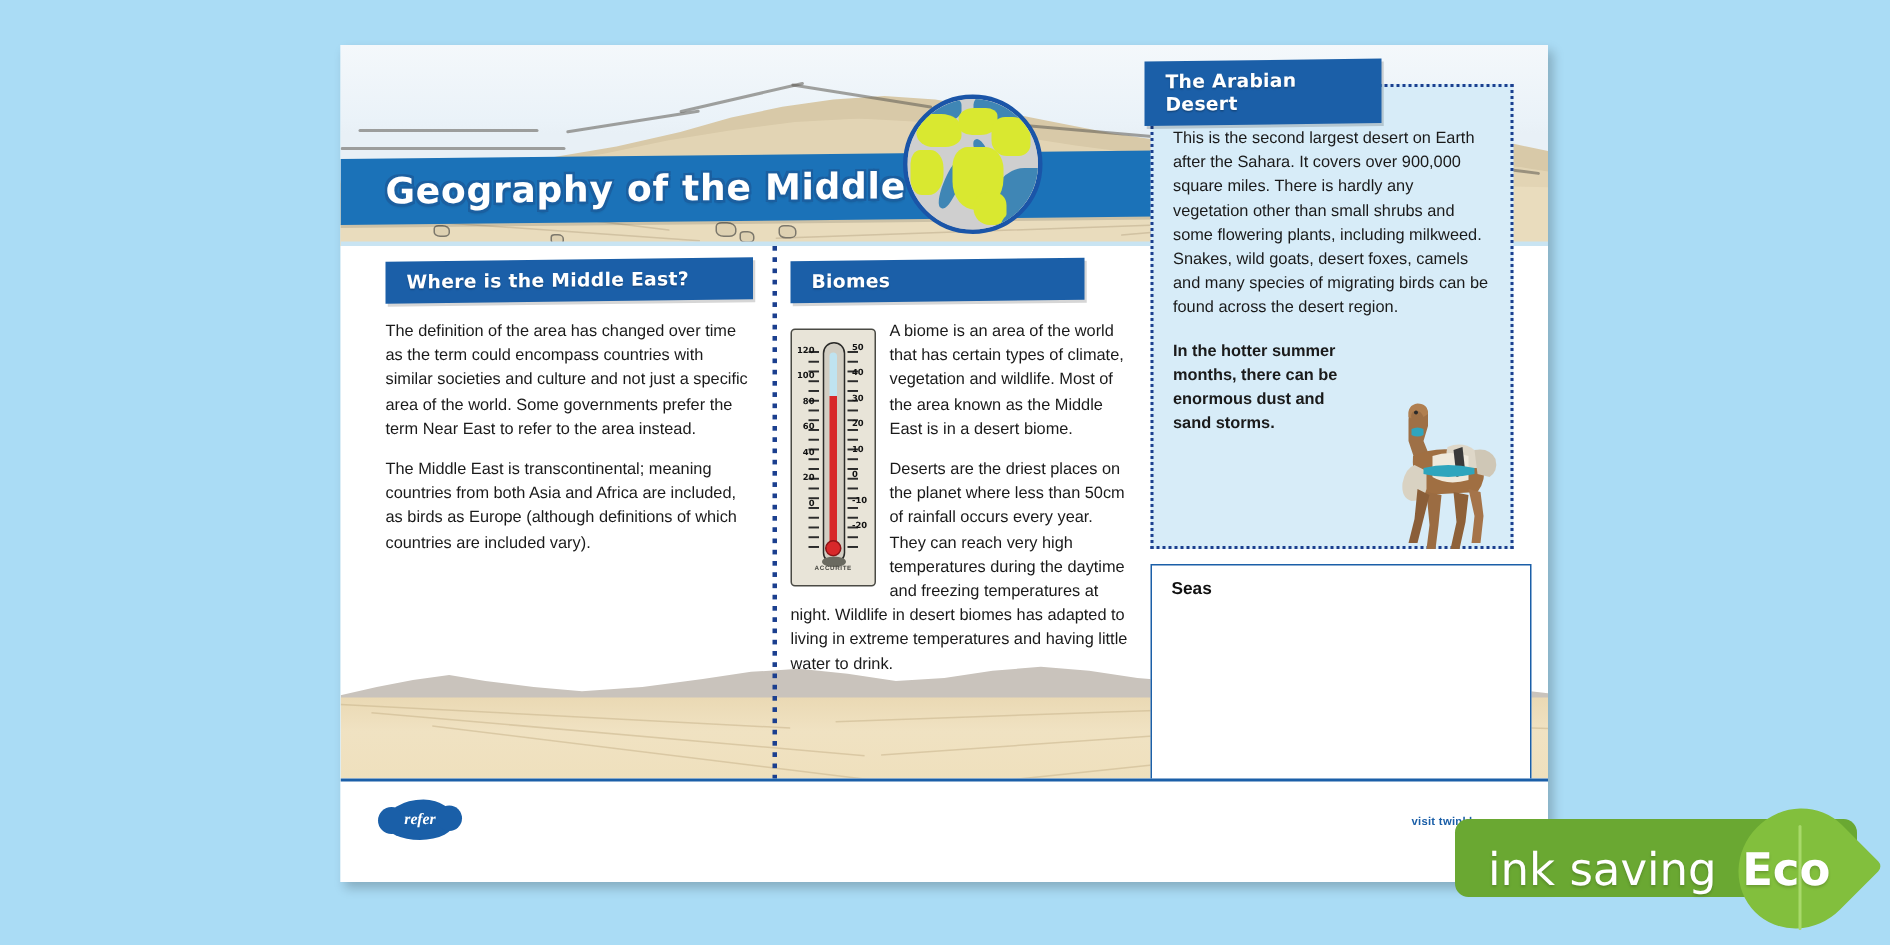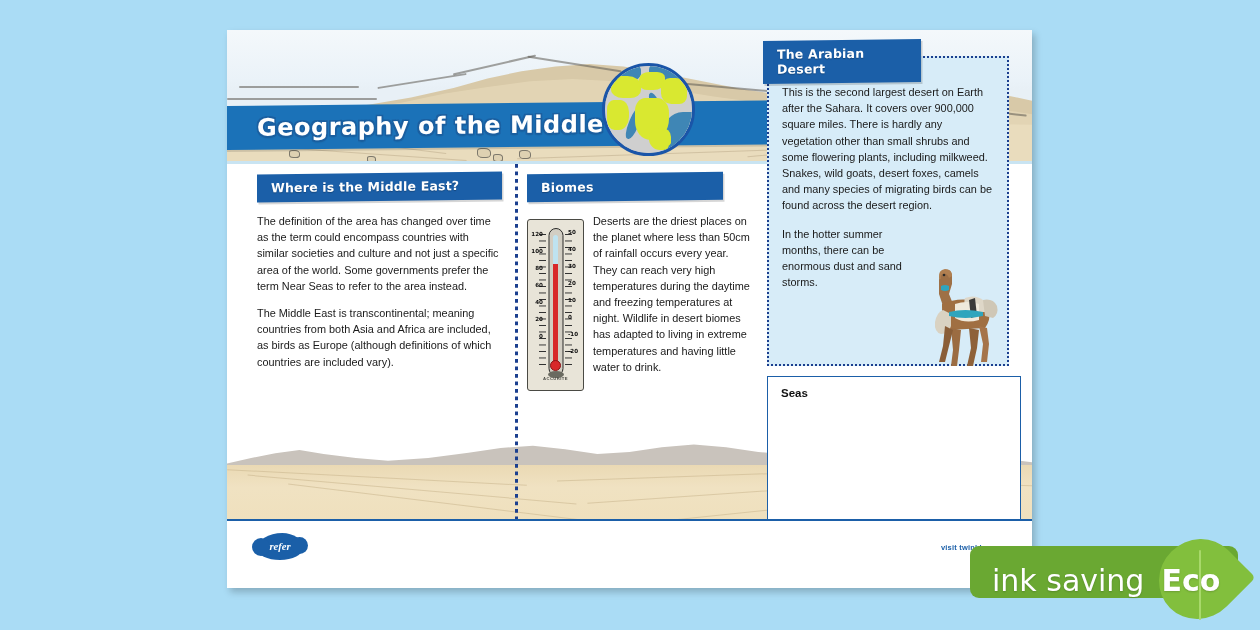--- a/index.html
+++ b/index.html
@@ -339,21 +339,21 @@
       <div class="bot-line" style="left:560px; top:44px; width:250px; transform:rotate(2deg);"></div>
     </div>
 
     <div class="dot-divider"></div>
 
     <div class="col col-left">
       <div class="sect-head">
         <span>Where is the Middle East?</span>
       </div>
       <div class="bodytext" style="margin-top:12px;">
-        <p>The definition of the area has changed over time as the term could encompass countries with similar societies and culture and not just a specific area of the world. Some governments prefer the term Near Seas to refer to the area instead.</p>
+        <p>The definition of the area has changed over time as the term could encompass countries with similar societies and culture and not just a specific area of the world. Some governments prefer the term Near East to refer to the area instead.</p>
         <p>The Middle East is transcontinental; meaning countries from both Asia and Africa are included, as birds as Europe (although definitions of which countries are included vary).</p>
       </div>
     </div>
 
     <div class="col col-mid">
       <div class="sect-head" style="width:196px;">
         <span>Biomes</span>
       </div>
       <div class="bodytext" style="margin-top:12px;">
 
@@ -380,20 +380,21 @@
             <div>20</div>
             <div>10</div>
             <div>0</div>
             <div>-10</div>
             <div>-20</div>
           </div>
           <div class="brandmark"></div>
           <div class="brandtxt">ACCURITE</div>
         </div>
 
+        <p>A biome is an area of the world that has certain types of climate, vegetation and wildlife. Most of the area known as the Middle East is in a desert biome.</p>
         <p>Deserts are the driest places on the planet where less than 50cm of rainfall occurs every year. They can reach very high temperatures during the daytime and freezing temperatures at night. Wildlife in desert biomes has adapted to living in extreme temperatures and having little water to drink.</p>
       </div>
     </div>
 
     <div class="panel-arabian">
       <div class="sect-head">
         <span>The Arabian Desert</span>
       </div>
 
       <svg class="camel" viewBox="0 0 94 104">
@@ -411,21 +412,21 @@
           <path d="M36 62 L34 82 L30 98 L36 98 L40 82 L44 66 Z" fill="#8a5e38"></path>
           <path d="M70 62 L74 80 L72 98 L78 98 L80 80 L78 64 Z" fill="#a5744a"></path>
           <path d="M32 22 Q36 20 40 22 L40 26 Q36 28 32 26 Z" fill="#2fa5bd"></path>
           <path d="M40 48 Q56 44 74 48 L74 52 Q56 56 40 52 Z" fill="#2fa5bd"></path>
           <circle cx="35" cy="11" r="1.3" fill="#2a2a2a"></circle>
         </g>
       </svg>
 
       <div class="ptext bodytext">
         <p style="margin-bottom:12px;">This is the second largest desert on Earth after the Sahara. It covers over 900,000 square miles. There is hardly any vegetation other than small shrubs and some flowering plants, including milkweed. Snakes, wild goats, desert foxes, camels and many species of migrating birds can be found across the desert region.</p>
-        <p style="width:120px;">In the hotter summer months, there can be enormous dust and sand storms.</p>
+        <p style="width:120px;font-weight:bold;">In the hotter summer months, there can be enormous dust and sand storms.</p>
       </div>
     </div>
 
     <div class="panel-seas">
       <div class="seas-title">Seas</div>
     </div>
 
     <div class="footer">
       <div class="twinkl-logo">
         <div class="twinkl-blob"></div>

